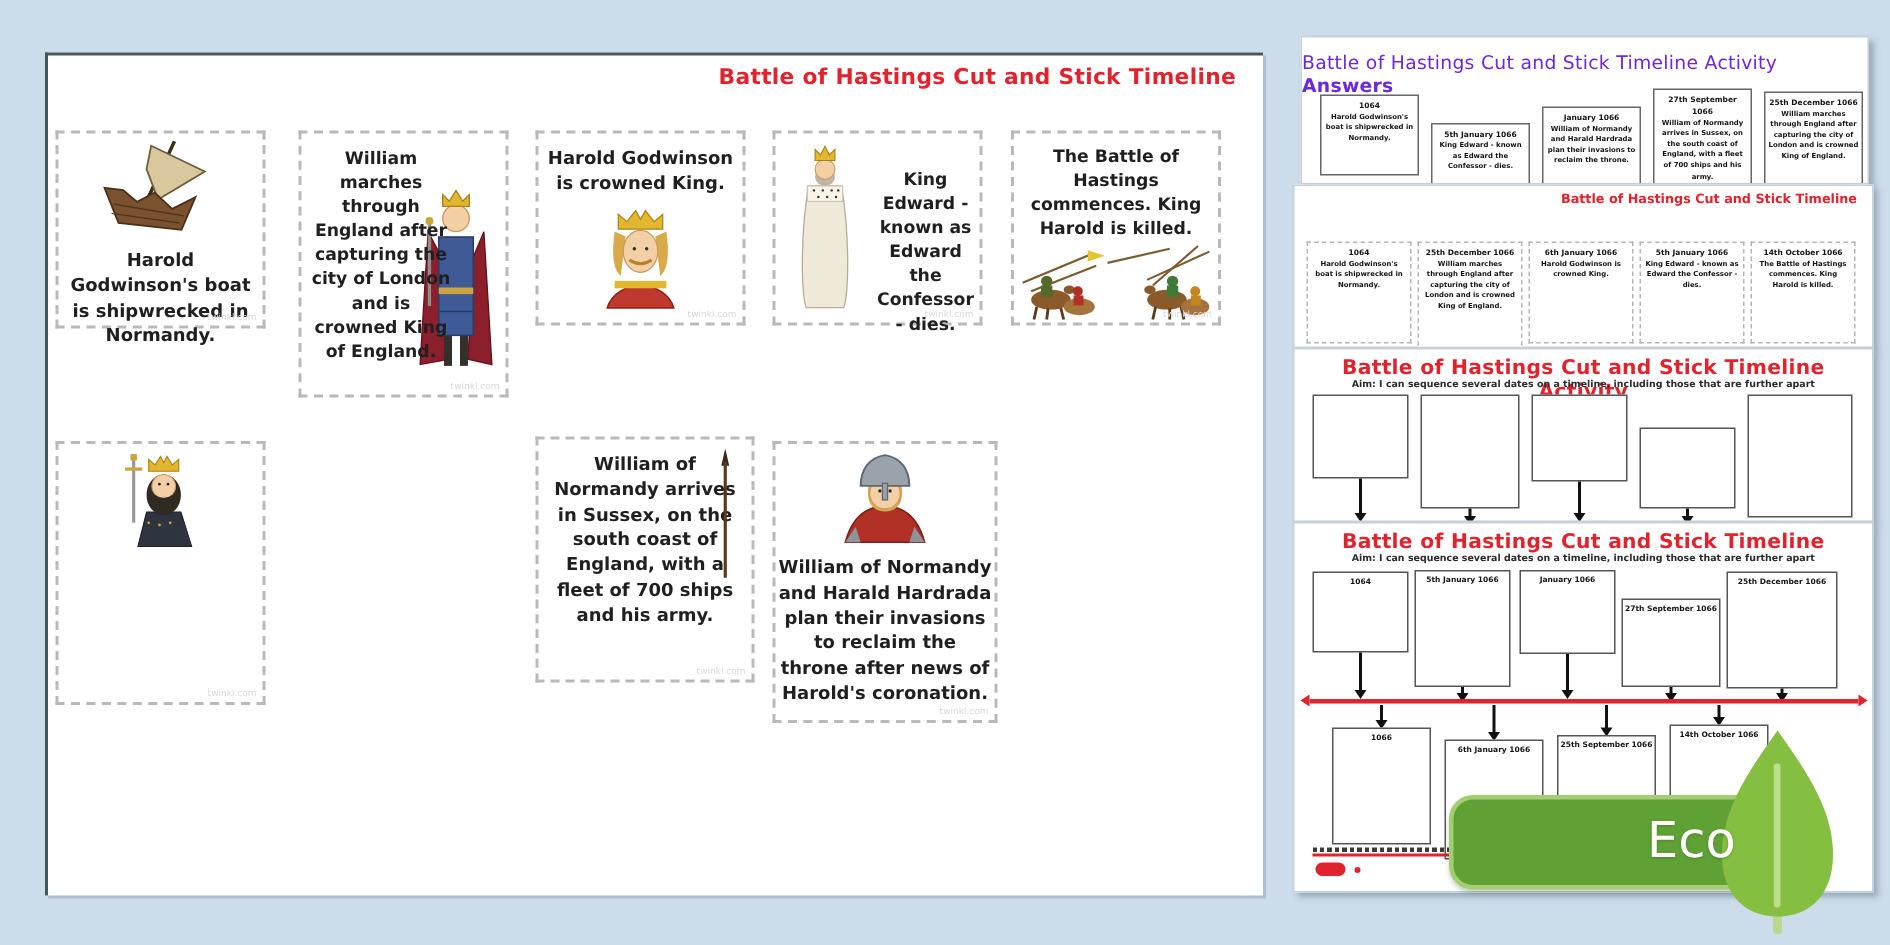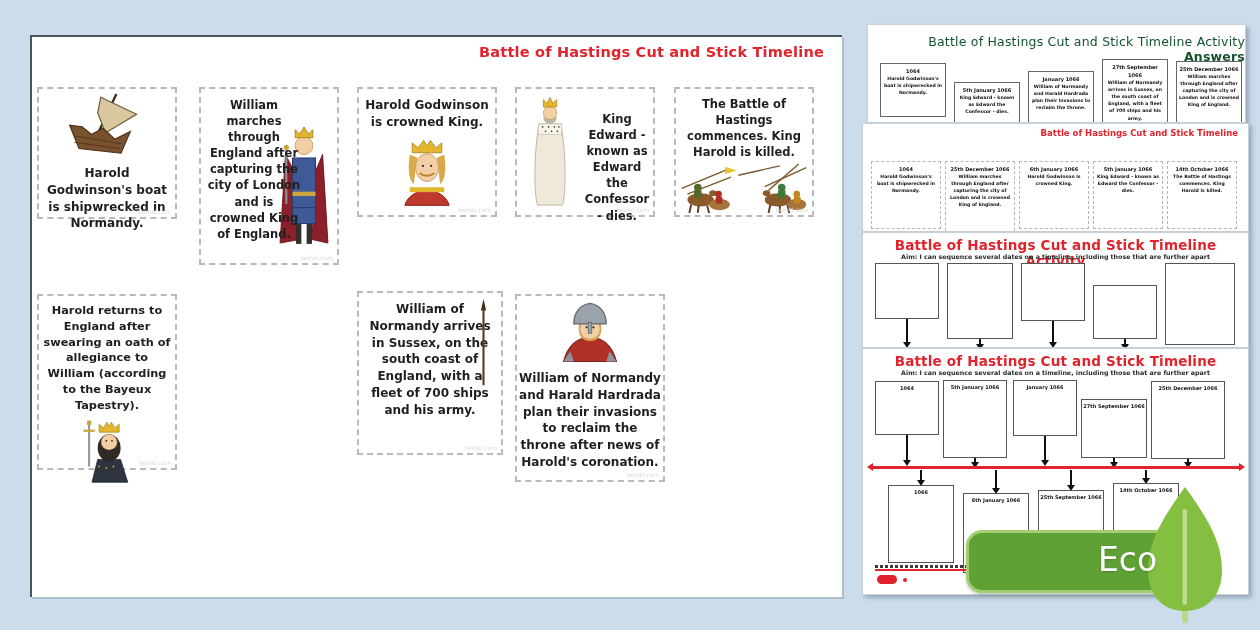--- a/index.html
+++ b/index.html
@@ -16,21 +16,21 @@
   .wm{position:absolute;right:4px;bottom:2px;font-size:6px;color:#d8d8d8;font-weight:normal;}
 
   
   .ppage{position:absolute;background:#fff;overflow:hidden;box-sizing:border-box;
     border:1px solid #c6d1da;box-shadow:3px 3px 4px rgba(90,110,130,.45);}
   .pA{left:867px;top:24px;width:379px;height:99px;z-index:2;}
   .pB{left:862px;top:123px;width:387px;height:109px;z-index:3;}
   .pC{left:862px;top:232px;width:387px;height:116px;z-index:4;}
   .pD{left:862px;top:348px;width:387px;height:247px;z-index:5;}
 
-  .pA-title{position:absolute;top:9px;left:0;width:100%;text-align:right;font-size:12.5px;color:#14532d;letter-spacing:.2px;}
+  .pA-title{position:absolute;top:9px;left:0;width:100%;text-align:left;font-size:12.5px;color:#6d28d9;letter-spacing:.2px;}
   .pA-title b{font-weight:bold;}
   .sbox{position:absolute;border:1px solid #666;background:#fff;box-sizing:border-box;text-align:center;padding:3px 2px;}
   .dbox{position:absolute;border:1px dashed #b5b5b5;background:#fff;box-sizing:border-box;text-align:center;padding:3px 2px;}
   .bx-date{font-size:5px;font-weight:bold;color:#111;line-height:1.6;}
   .bx-text{font-size:4.6px;color:#111;line-height:1.55;font-weight:bold;}
   .pB-title{position:absolute;top:4px;right:10px;font-size:8.5px;font-weight:bold;color:#e0232d;}
   .pCD-title{position:absolute;top:4px;left:0;width:100%;text-align:center;font-size:13.5px;font-weight:bold;color:#e0232d;letter-spacing:.2px;}
   .aim{position:absolute;top:20px;left:0;width:100%;text-align:center;font-size:6.3px;font-weight:bold;color:#2b2b2b;}
   .ebox{position:absolute;border:1px solid #555;background:#fff;box-sizing:border-box;text-align:center;}
   .ebox .bx-date{padding-top:2px;}
@@ -154,21 +154,20 @@
         <circle cx="110" cy="27" r="4" fill="#3f7a3a"></circle>
           <rect x="106" y="30" width="8" height="8" fill="#3f7a3a"></rect>
         <ellipse cx="126" cy="45" rx="10" ry="6" fill="#a5743c"></ellipse>
         <circle cx="126" cy="34" r="3.5" fill="#c2861f"></circle>
           <rect x="123" y="37" width="7" height="7" fill="#c2861f"></rect>
       </svg>
       <div class="wm">twinkl.com</div>
     </div>
 
     <div class="card" style="left:5px;top:257px;width:140px;height:176px;">
-      <div class="ctext" style="font-size:11.3px;padding:7px 3px 0 3px;">Harold returns to England after swearing an oath of allegiance to William (according to the Bayeux Tapestry).</div>
       <svg viewBox="0 0 90 95" style="width:78px;height:68px;margin-top:1px;">
         <line x1="20" y1="8" x2="20" y2="72" stroke="#9a9a9a" stroke-width="3"></line>
         <line x1="12" y1="22" x2="28" y2="22" stroke="#caa53d" stroke-width="3"></line>
         <rect x="17" y="8" width="6" height="6" fill="#caa53d"></rect>
         <polygon points="24,94 32,62 64,62 74,94" fill="#2e3440" stroke="#1b2027" stroke-width="1"></polygon>
         <circle cx="34" cy="72" r="1.3" fill="#caa53d"></circle>
           <circle cx="44" cy="74" r="1.3" fill="#caa53d"></circle>
           <circle cx="54" cy="72" r="1.3" fill="#caa53d"></circle>
         <ellipse cx="48" cy="46" rx="16" ry="19" fill="#2f2a24"></ellipse>
         <ellipse cx="48" cy="38" rx="11" ry="11" fill="#f3cfa5" stroke="#c9995f" stroke-width="1"></ellipse>

